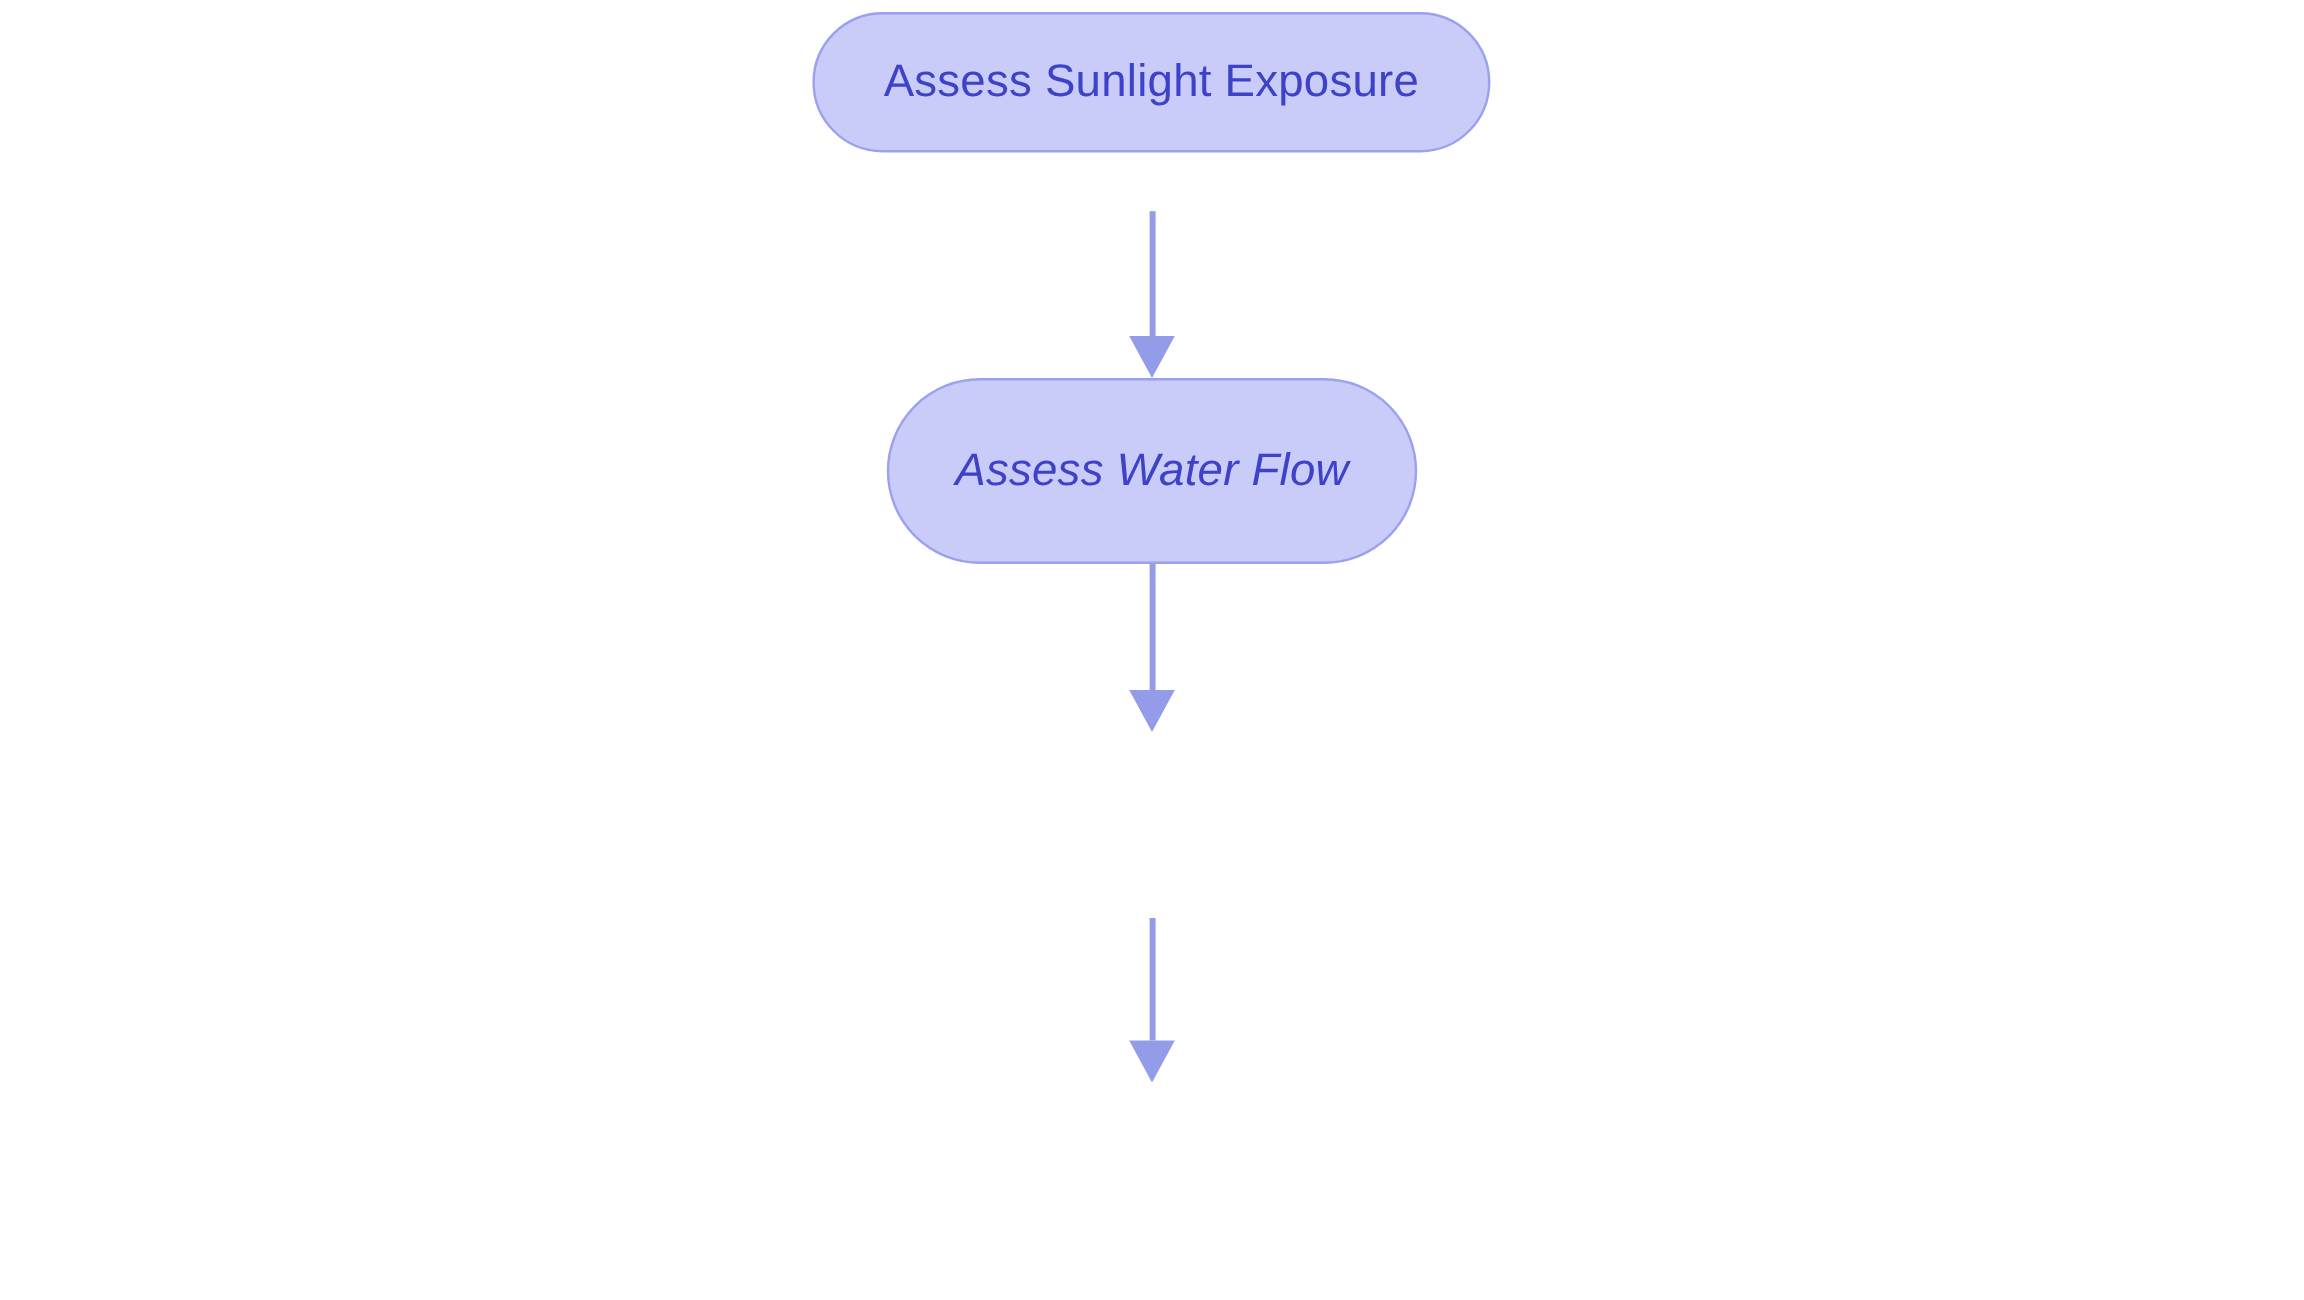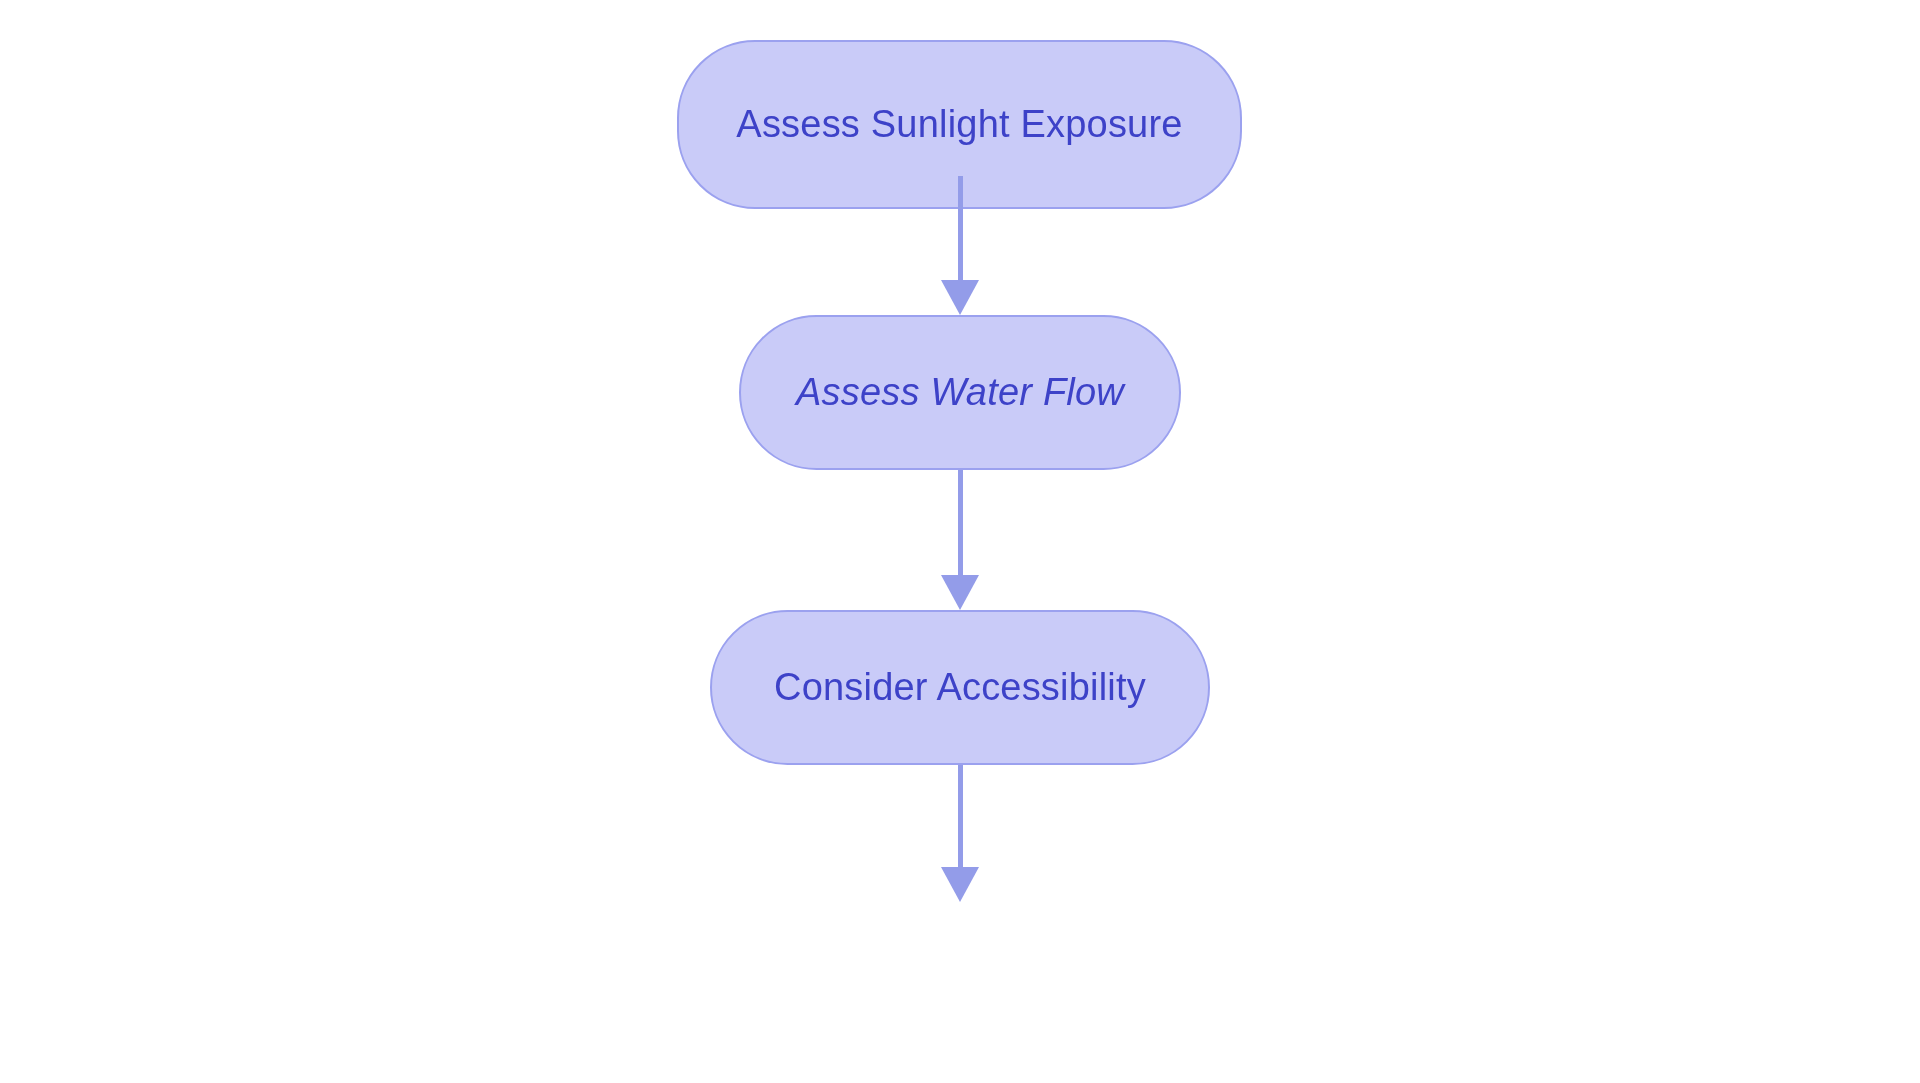--- a/index.html
+++ b/index.html
@@ -23,21 +23,21 @@
     border-radius: 78px;
     display: flex;
     align-items: center;
     justify-content: center;
     color: #3d42c8;
     font-size: 38px;
     font-weight: 500;
     letter-spacing: 0.2px;
     white-space: nowrap;
   }
-  .node-1 { left: 677px; top: 40px;  width: 565px; height: 169px; text-align: right; }
+  .node-1 { left: 677px; top: 10px;  width: 565px; height: 117px; text-align: right; }
   .node-2 { left: 739px; top: 315px; width: 442px; height: 155px; font-style: italic; }
   .node-3 { left: 710px; top: 610px; width: 500px; height: 155px; }
   .node-4 { left: 724px; top: 902px; width: 472px; height: 156px; }
 
   .arrow-stem {
     position: absolute;
     left: 958px;
     width: 5px;
     background: #939ce9;
   }
@@ -70,21 +70,18 @@
   <div class="arrow-stem stem-1"></div>
   <div class="arrow-head head-1"></div>
 
   <div class="node node-2">
     <span>Assess Water Flow</span>
   </div>
 
   <div class="arrow-stem stem-2"></div>
   <div class="arrow-head head-2"></div>
 
-  <div class="node node-3">
-    <span>Consider Accessibility</span>
-  </div>
 
   <div class="arrow-stem stem-3"></div>
   <div class="arrow-head head-3"></div>
 
 
 </div>
 
 </body></html>

